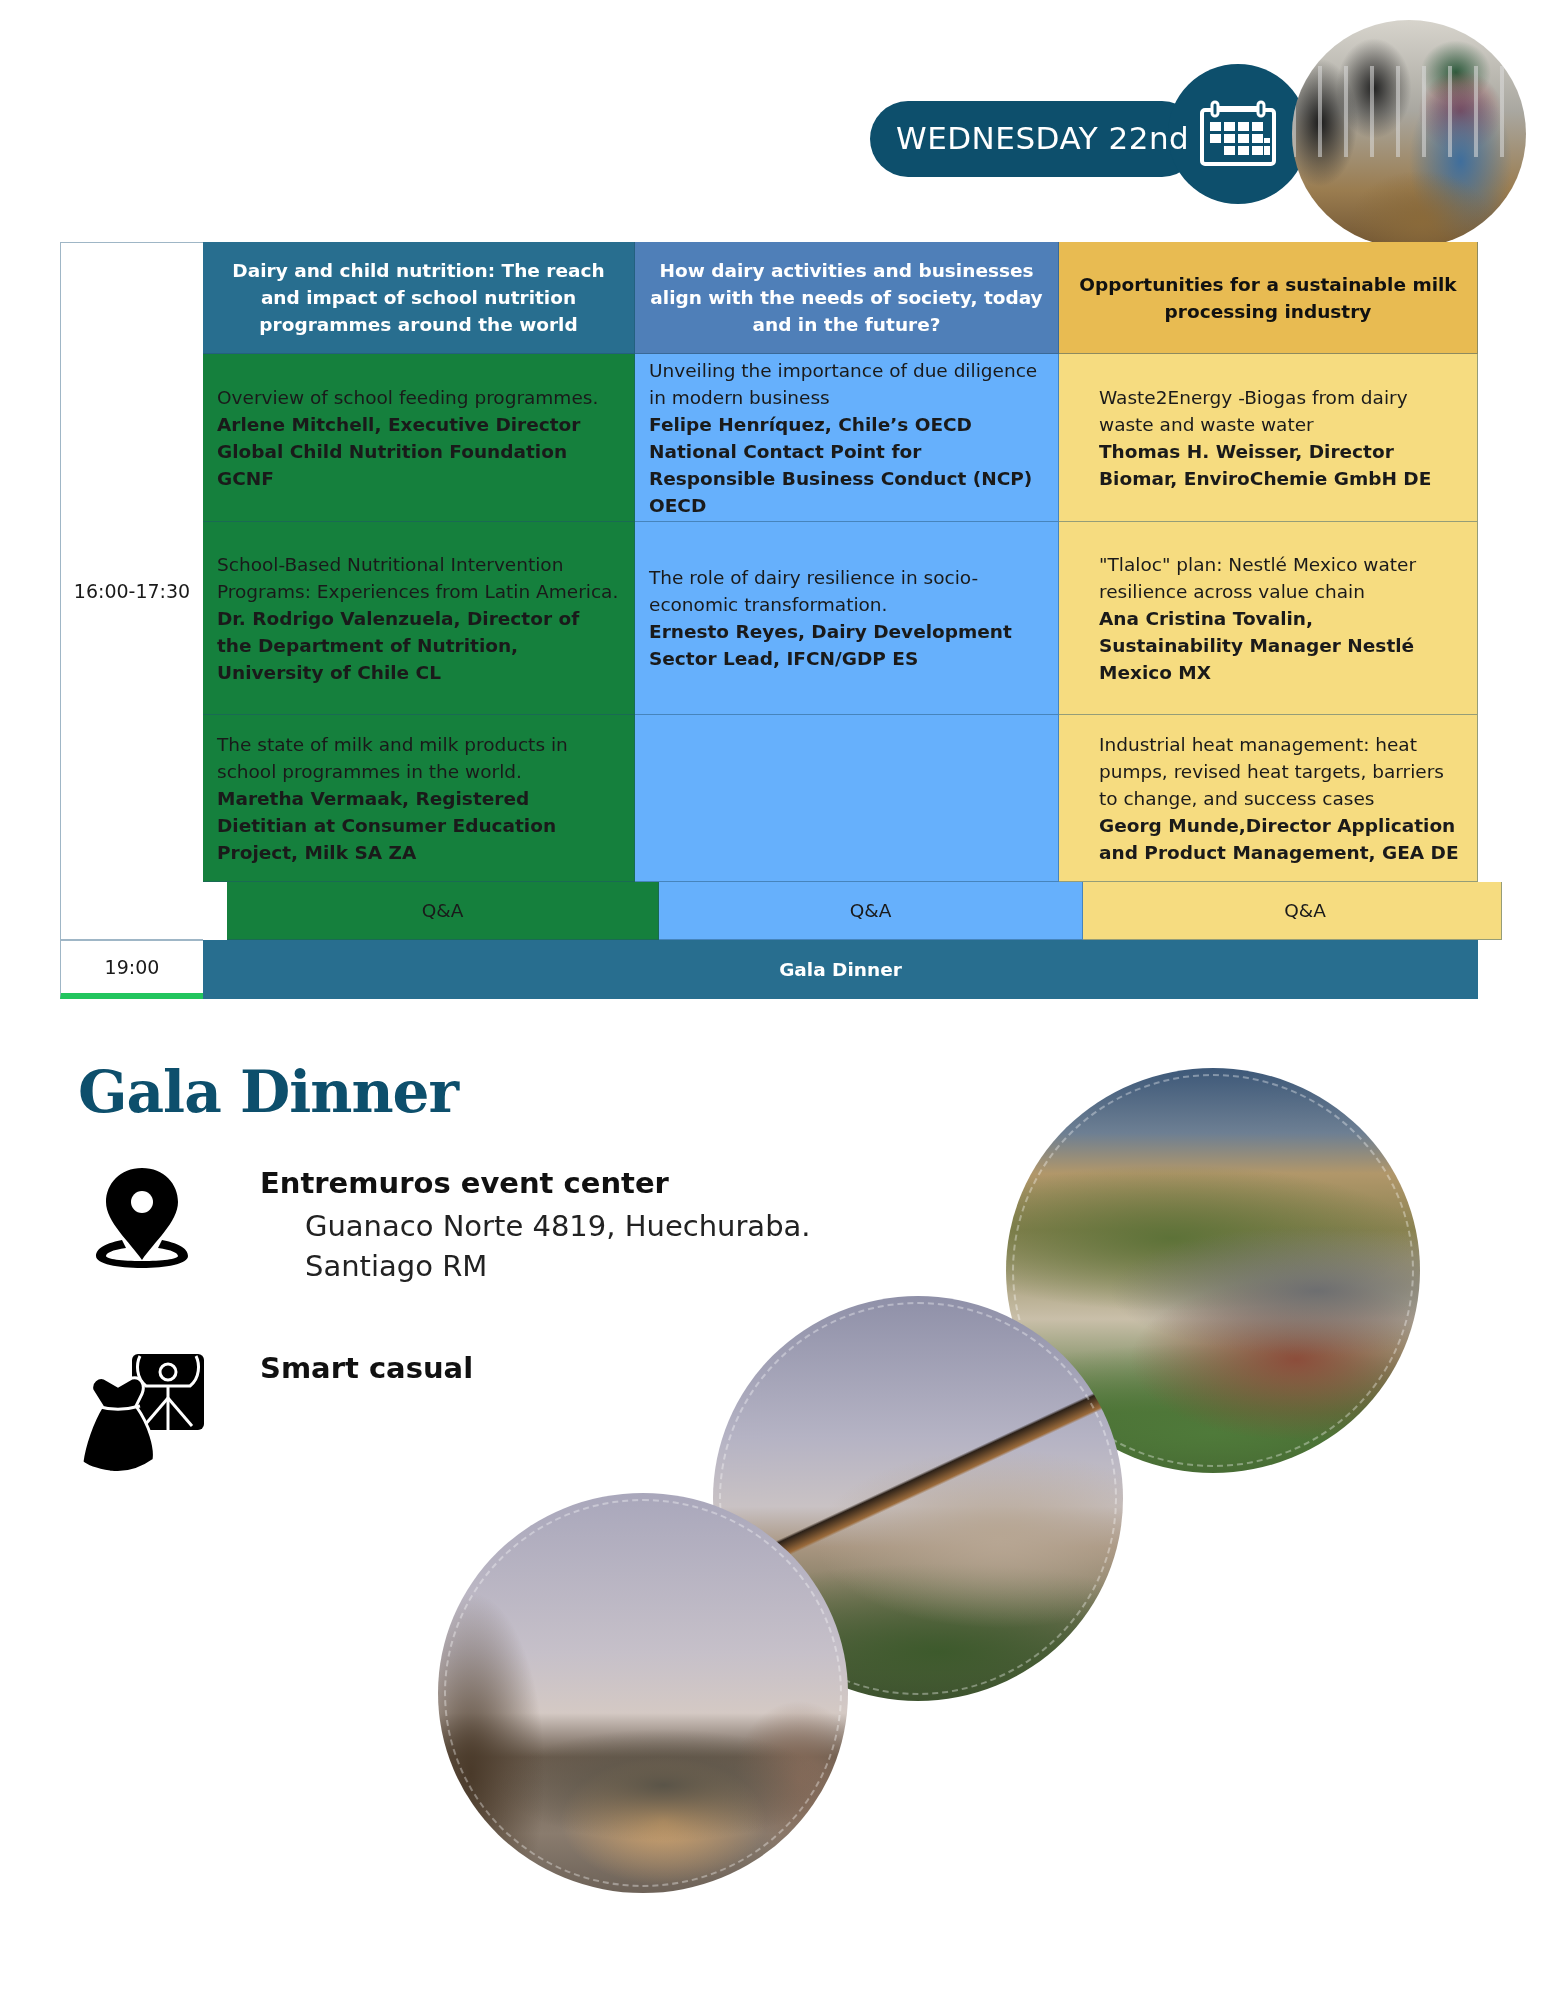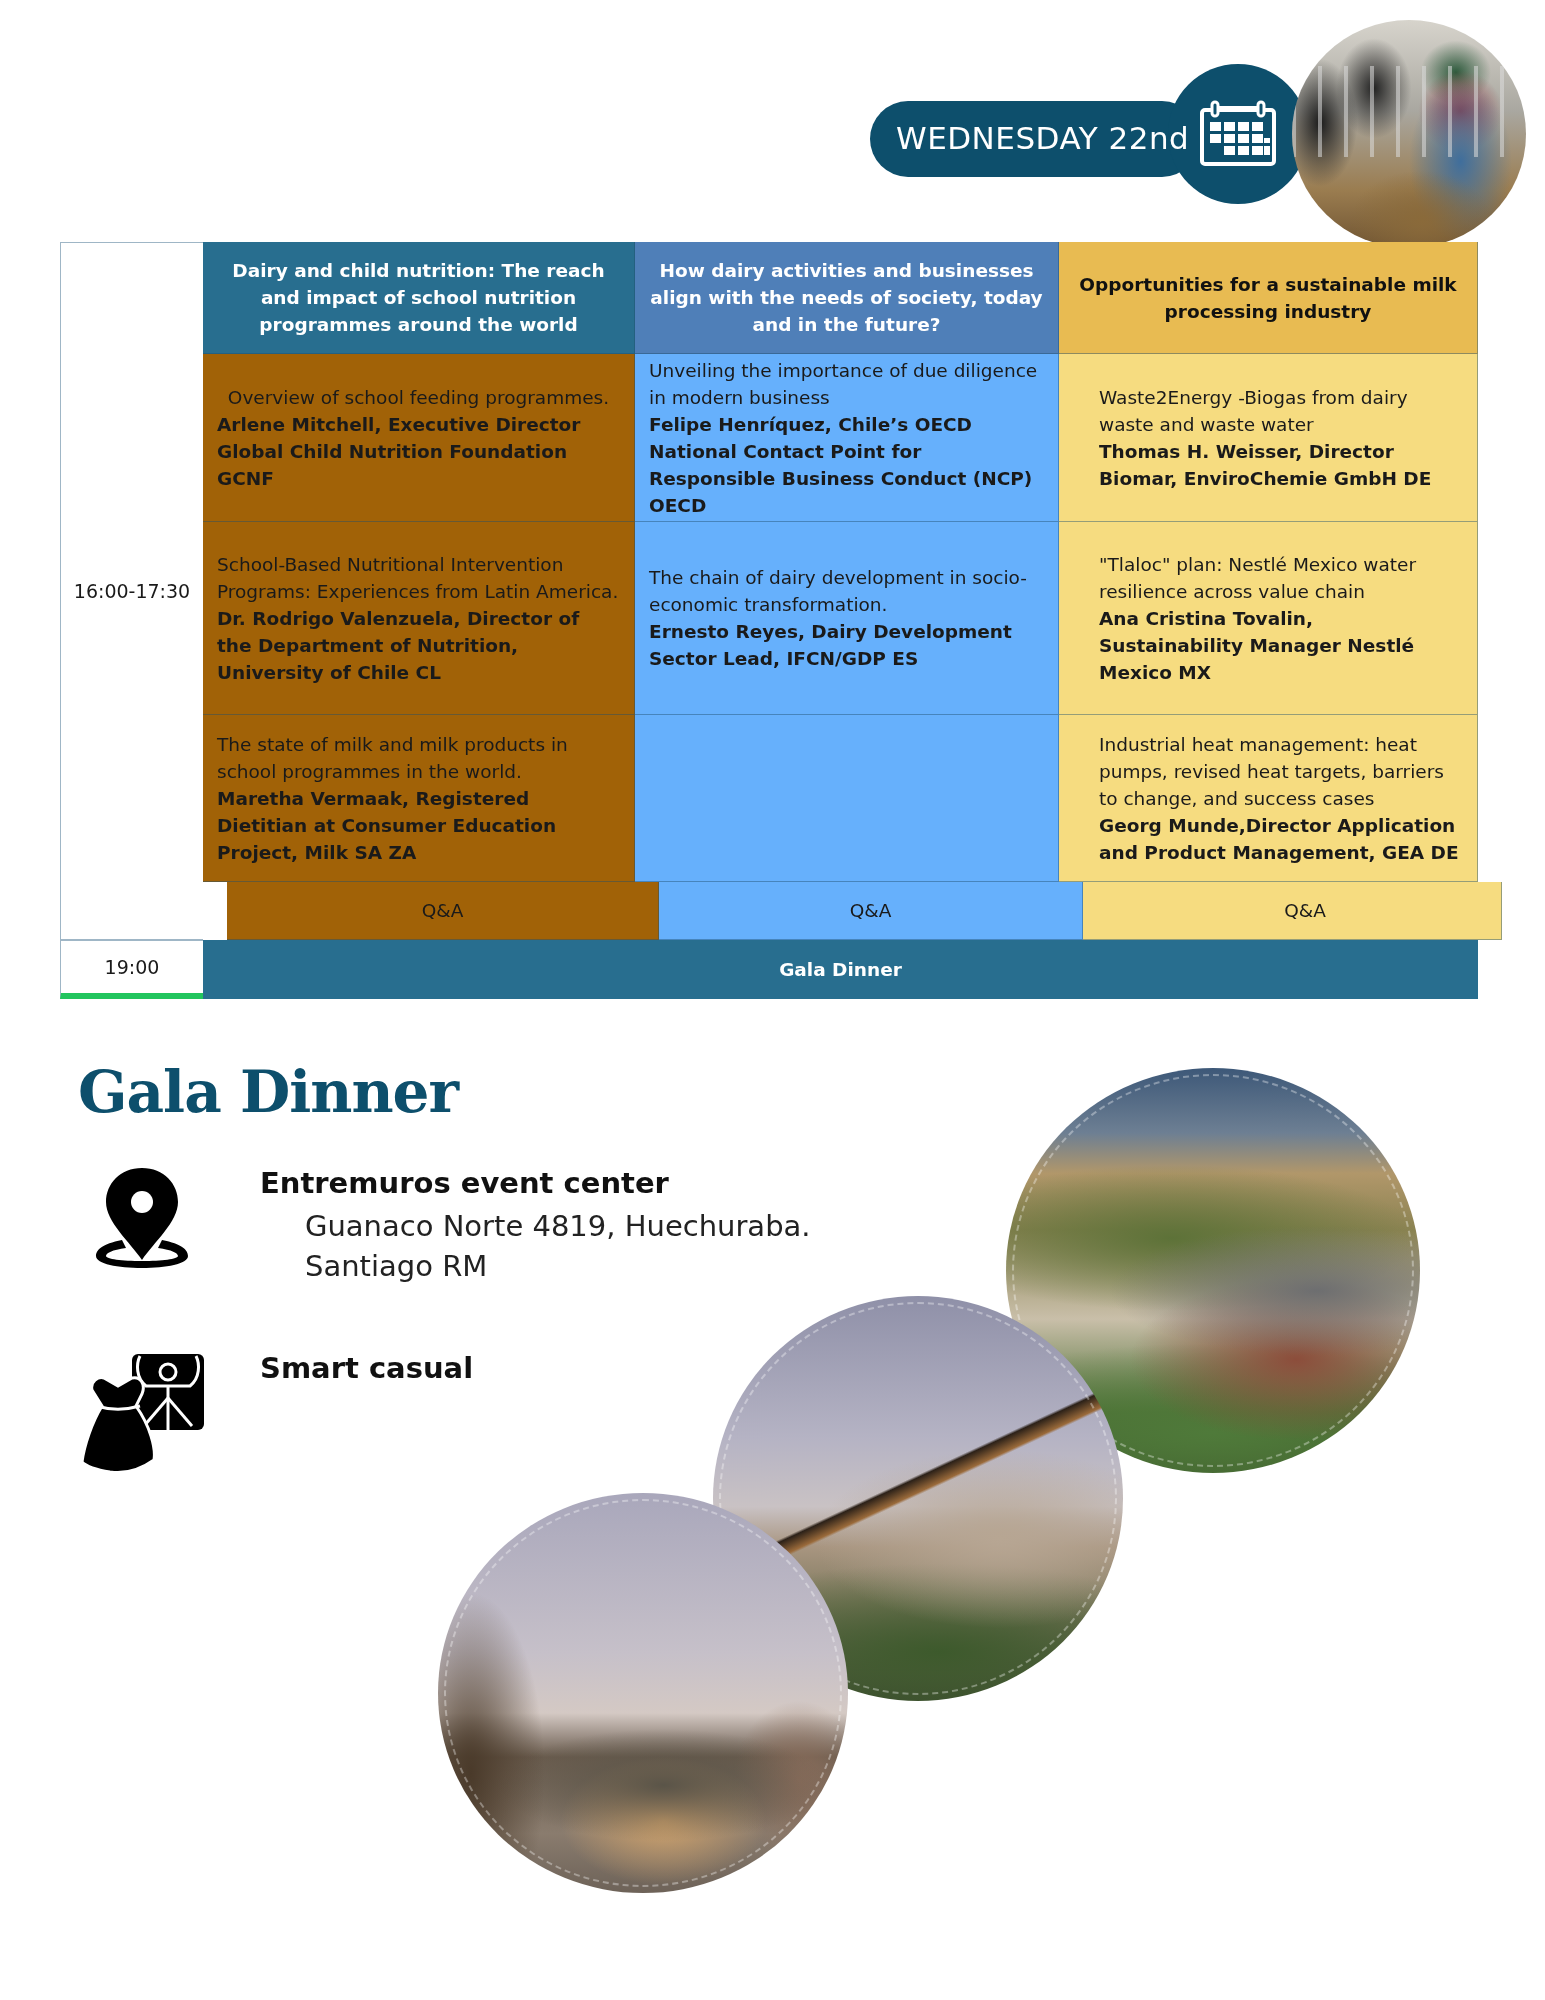--- a/index.html
+++ b/index.html
@@ -61,21 +61,21 @@
   .cell.r1 { top: 112px; height: 168px; }
   .cell.r2 { top: 280px; height: 193px; }
   .cell.r3 { top: 473px; height: 167px; }
   .cell.qa { top: 640px; height: 58px; align-items: center; margin-left: 24px; }
   .cell .talk { font-weight: normal; }
   .cell .speaker { font-weight: bold; }
 
   .col-1 .head { background: #286e8f; color: #ffffff; }
   .col-2 .head { background: #4f7fb8; color: #ffffff; }
   .col-3 .head { background: #e8bb52; color: #111111; }
-  .col-1 .body { background: #a16207; align-items: center; }
+  .col-1 .body { background: #15803d; }
   .col-2 .body { background: #66b0fc; }
   .col-3 .body { background: #f6dc80; padding-left: 40px; }
 
   .gala-bar {
     position: absolute; left: 143px; top: 698px; width: 1275px; height: 59px;
     background: #286e8f; color: #fff; display: flex; align-items: center; justify-content: center;
     font-family: "DejaVu Sans", sans-serif; font-weight: bold; font-size: 18.5px;
   }
 
   
@@ -182,21 +182,21 @@
     <div class="cell body qa">Q&amp;A</div>
   </div>
 
   <div class="col col-2">
     <div class="cell head">How dairy activities and businesses align with the needs of society, today and in the future?</div>
     <div class="cell body r1">
       <span class="talk">Unveiling the importance of due diligence in modern business</span>
       <span class="speaker">Felipe Henríquez, Chile’s OECD National Contact Point for Responsible Business Conduct (NCP) OECD</span>
     </div>
     <div class="cell body r2">
-      <span class="talk">The chain of dairy development in socio-economic transformation.</span>
+      <span class="talk">The role of dairy resilience in socio-economic transformation.</span>
       <span class="speaker">Ernesto Reyes, Dairy Development Sector Lead, IFCN/GDP ES</span>
     </div>
     <div class="cell body r3">
       <span class="talk"></span>
       <span class="speaker"></span>
     </div>
     <div class="cell body qa">Q&amp;A</div>
   </div>
 
   <div class="col col-3">

